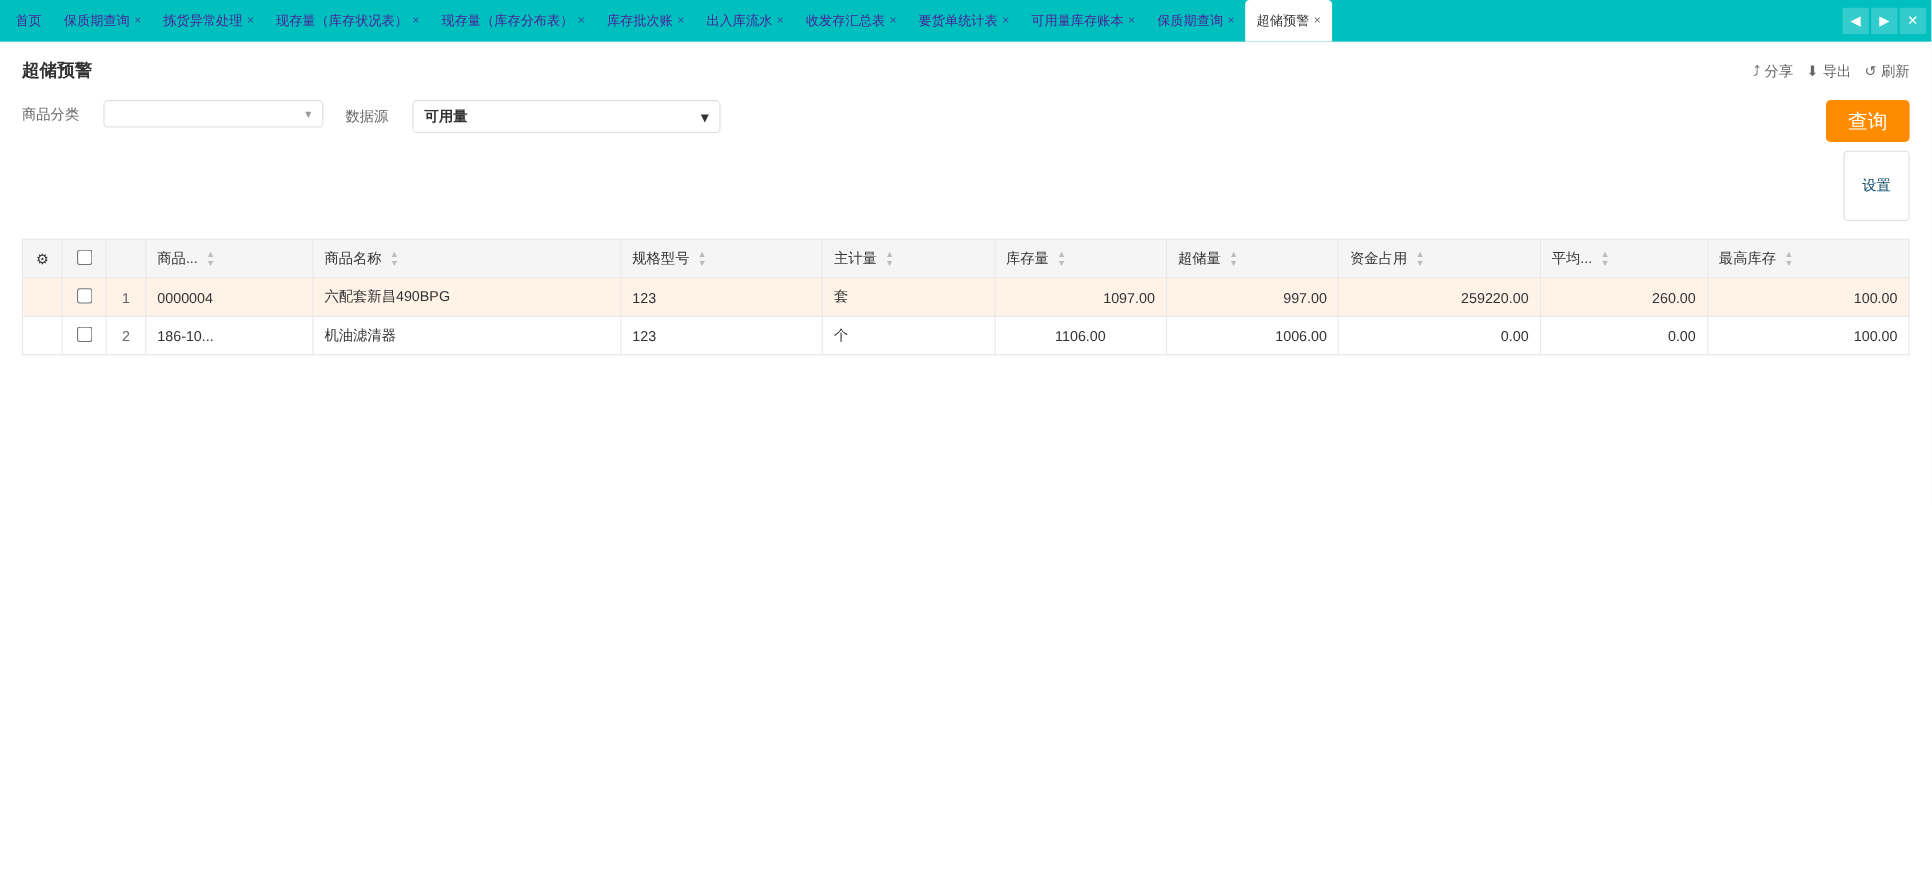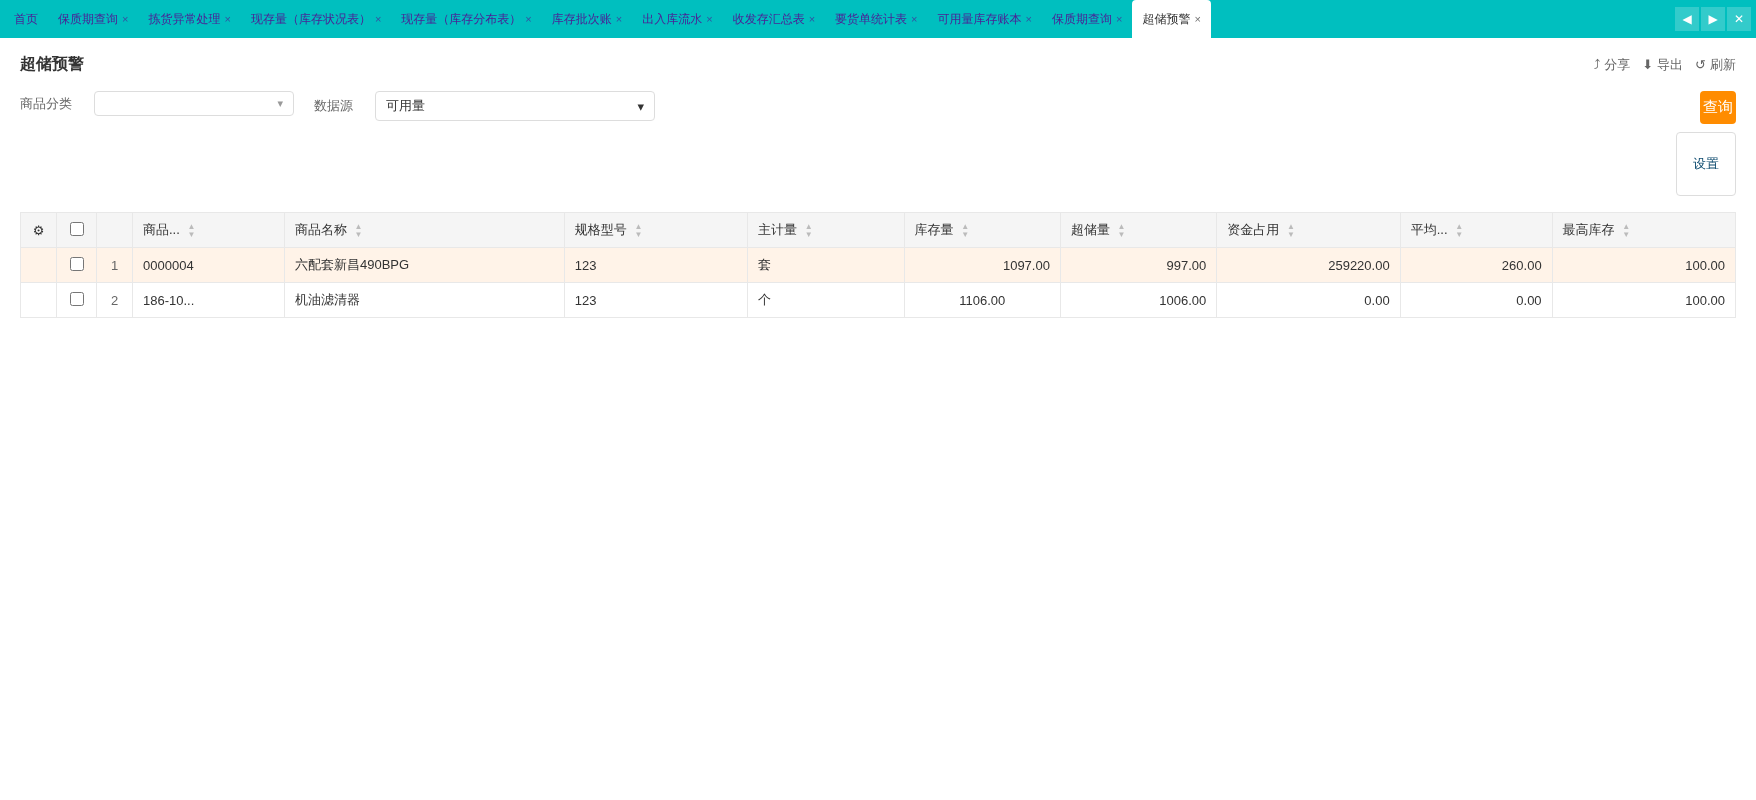--- a/index.html
+++ b/index.html
@@ -116,30 +116,31 @@
     .filter-select-with-value {
       display: flex;
       align-items: center;
       border: 1px solid #ddd;
       border-radius: 4px;
       padding: 5px 10px;
       background: #fff;
       cursor: pointer;
       min-width: 280px;
       justify-content: space-between;
+      font-weight: bold;
     }
 
     .btn-query {
       background: #ff8c00;
       color: #fff;
       border: none;
       border-radius: 4px;
-      padding: 7px 3px;
-      cursor: pointer;
-      font-size: 15px;
+      padding: 7px 20px;
+      cursor: pointer;
+      font-size: 18px;
       margin-left: auto;
       text-align: right;
     }
 
     .btn-settings {
       background: #fff;
       color: #0c4a6e;
       border: 1px solid #ddd;
       border-radius: 4px;
       padding: 22px 16px;

